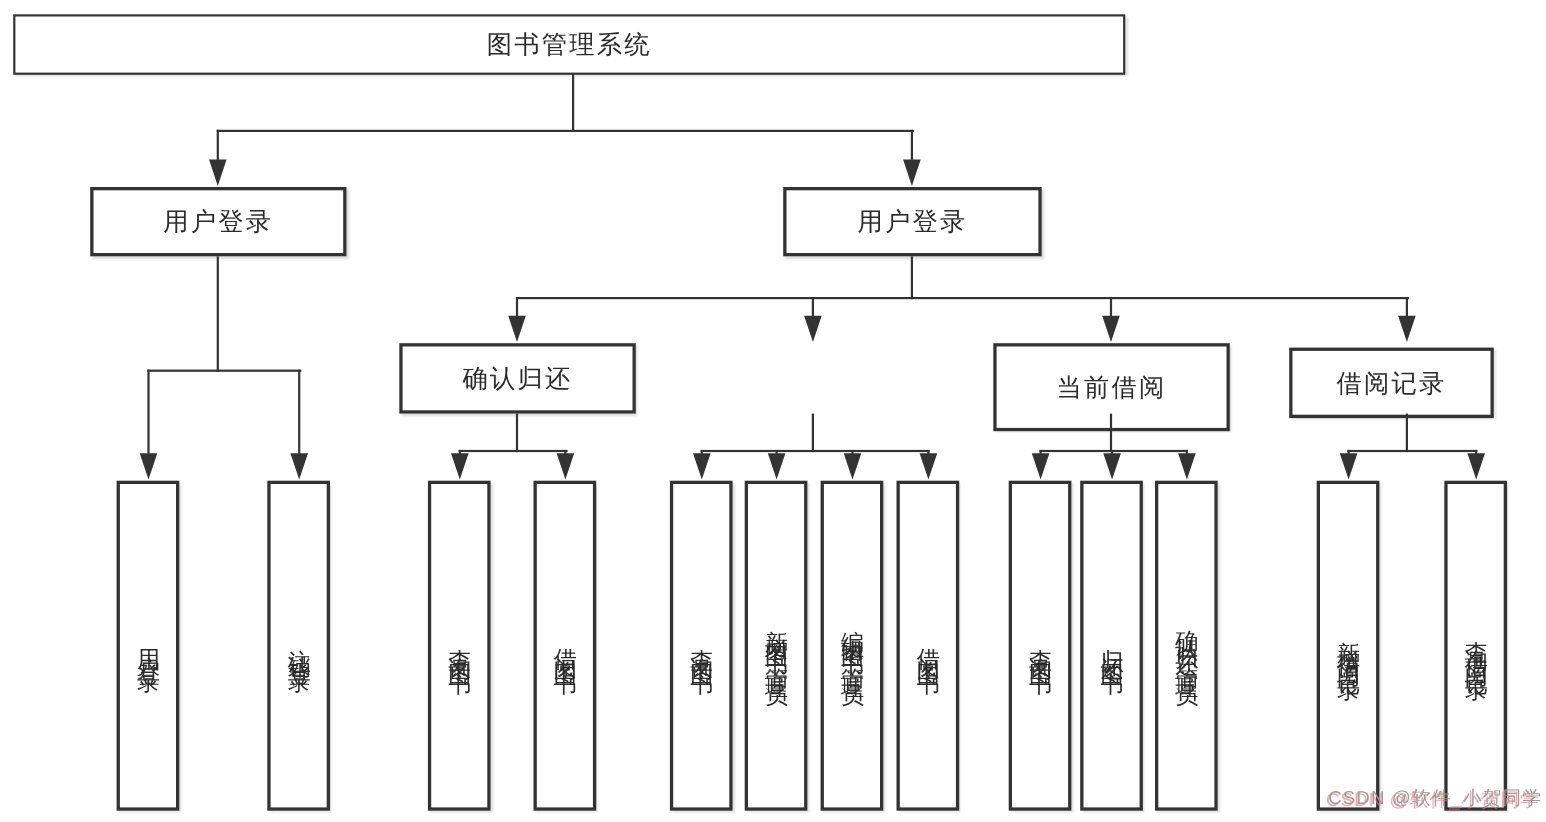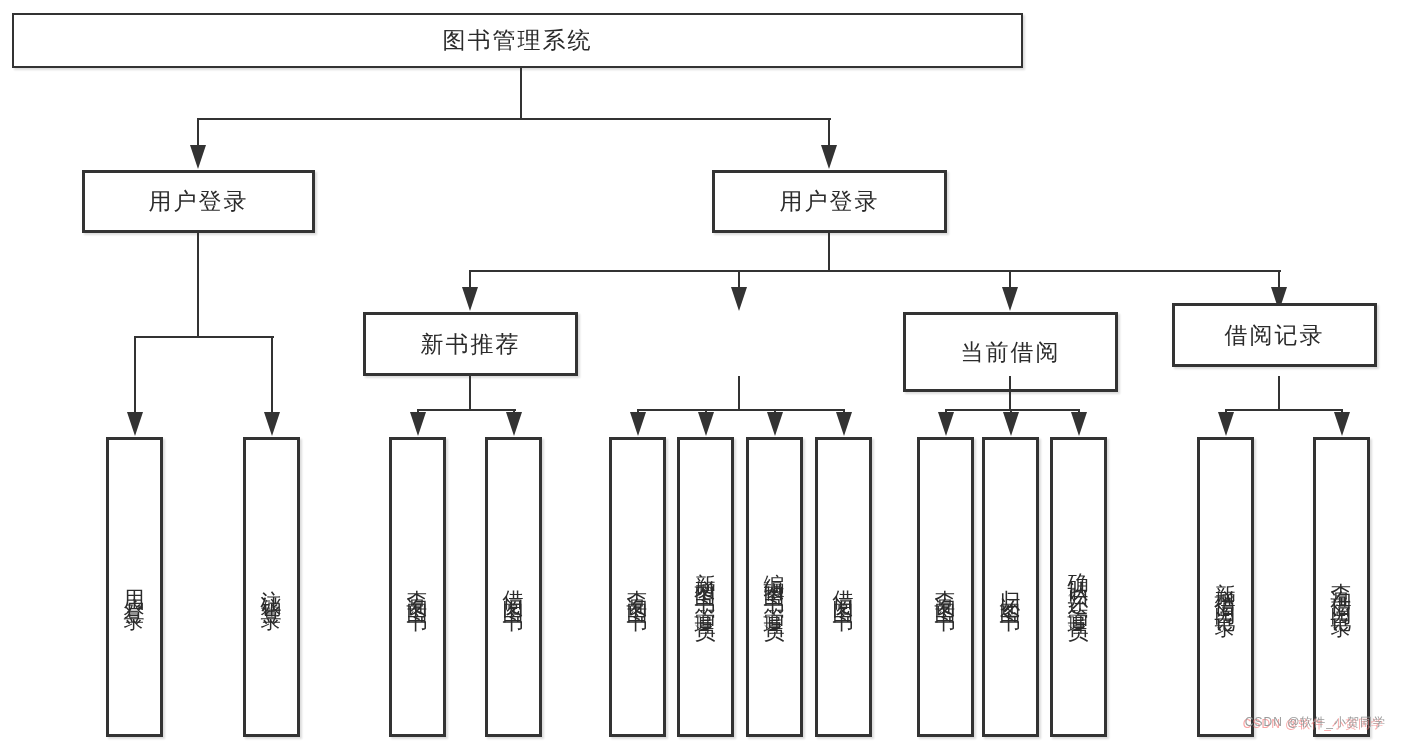--- a/index.html
+++ b/index.html
@@ -26,22 +26,22 @@
   }
   
   .line{position:absolute;background:#333333;}
   .arrowhead{
     position:absolute;width:0;height:0;
     border-left:8px solid transparent;border-right:8px solid transparent;
     border-top:24px solid #333333;
   }
   
   .watermark{
-    position:absolute;top:714px;right:19px;
-    font-size:12px;letter-spacing:1px;white-space:nowrap;
+    position:absolute;top:714px;right:3px;
+    font-size:17px;letter-spacing:1px;white-space:nowrap;
     color:#9b9b9b;
     text-shadow:-2px 2px 0 rgba(248,113,113,0.65);
   }
 </style>
 </head>
 <body>
 
 <div class="stage">
 
   <div class="box root" style="left:12px;top:13px;width:1011px;height:55px">
@@ -74,26 +74,26 @@
   <div class="line" style="left:469px;top:270px;width:2px;height:20px"></div>
   <div class="arrowhead" style="left:462px;top:287px"></div>
   <div class="line" style="left:738px;top:270px;width:2px;height:20px"></div>
   <div class="arrowhead" style="left:731px;top:287px"></div>
   <div class="line" style="left:1009px;top:270px;width:2px;height:20px"></div>
   <div class="arrowhead" style="left:1002px;top:287px"></div>
   <div class="line" style="left:1278px;top:270px;width:2px;height:20px"></div>
   <div class="arrowhead" style="left:1271px;top:287px"></div>
 
   <div class="box" style="left:363px;top:312px;width:215px;height:64px">
-    <span class="hlabel">新书推荐</span>
+    <span class="hlabel">确认归还</span>
   </div>
   <div class="box" style="left:903px;top:312px;width:215px;height:80px">
     <span class="hlabel">当前借阅</span>
   </div>
-  <div class="box" style="left:1172px;top:303px;width:205px;height:64px">
+  <div class="box" style="left:1172px;top:316px;width:186px;height:64px">
     <span class="hlabel">借阅记录</span>
   </div>
 
   <div class="line" style="left:469px;top:376px;width:2px;height:35px"></div>
   <div class="line" style="left:417px;top:409px;width:99px;height:2px"></div>
   <div class="line" style="left:417px;top:409px;width:2px;height:8px"></div>
   <div class="arrowhead" style="left:410px;top:412px"></div>
   <div class="line" style="left:513px;top:409px;width:2px;height:8px"></div>
   <div class="arrowhead" style="left:506px;top:412px"></div>
 

